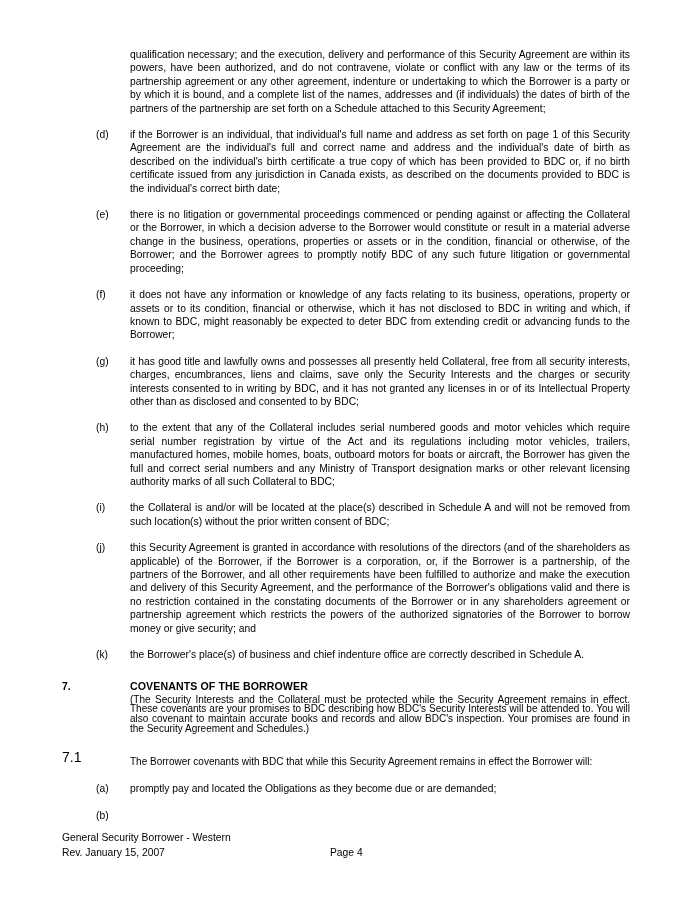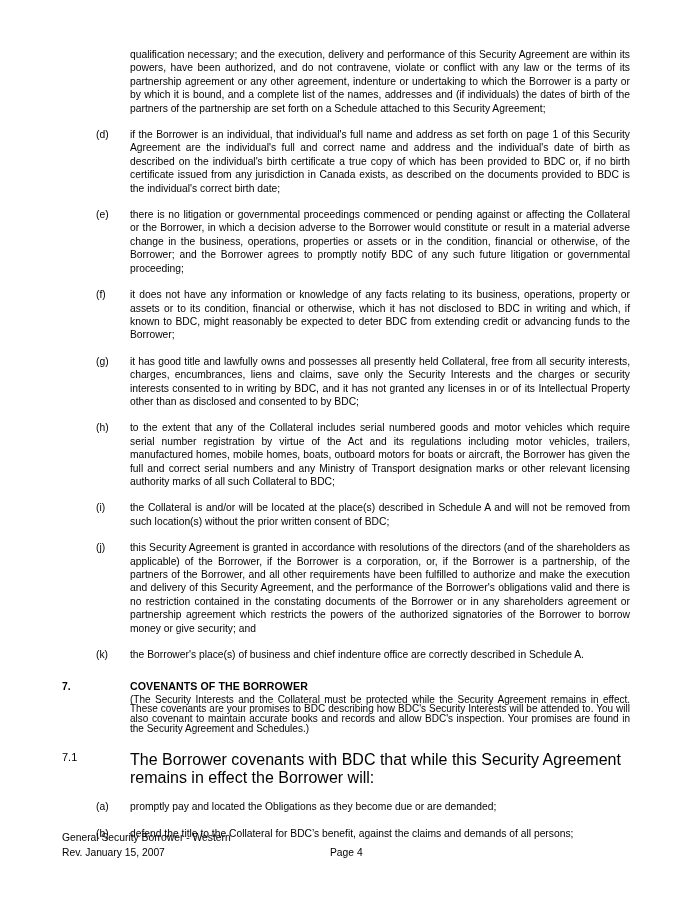--- a/index.html
+++ b/index.html
@@ -87,26 +87,26 @@
     position: relative;
     margin-top: 18px;
     padding-left: 68px;
     width: 568px;
     box-sizing: border-box;
   }
   .clause .num {
     position: absolute;
     left: 0;
     top: 0;
-    font-size: 11px;
+    font-size: 14px;
     line-height: 13.4px;
     text-align: center;
   }
   .clause .txt {
-    font-size: 16px;
+    font-size: 10px;
     line-height: 13.4px;
   }
   
   .footer {
     position: absolute;
     left: 62px;
     bottom: 40px;
     width: 572px;
     font-size: 10.3px;
     line-height: 14.5px;
@@ -180,21 +180,20 @@
     <span class="txt">The Borrower covenants with BDC that while this Security Agreement remains in effect the Borrower will:</span>
   </div>
 
   <div class="item body-text">
     <span class="marker">(a)</span>
     <span class="txt">promptly pay and located the Obligations as they become due or are demanded;</span>
   </div>
 
   <div class="item body-text">
     <span class="marker">(b)</span>
-    <span class="txt">defend the title to the Collateral for BDC’s benefit, against the claims and demands of all persons;</span>
   </div>
 
   <div class="footer">
     <span class="line1">General Security Borrower - Western</span>
     <span class="line2">
       <span>Rev. January 15, 2007</span>
       <span class="pagenum">Page 4</span>
     </span>
   </div>
 

